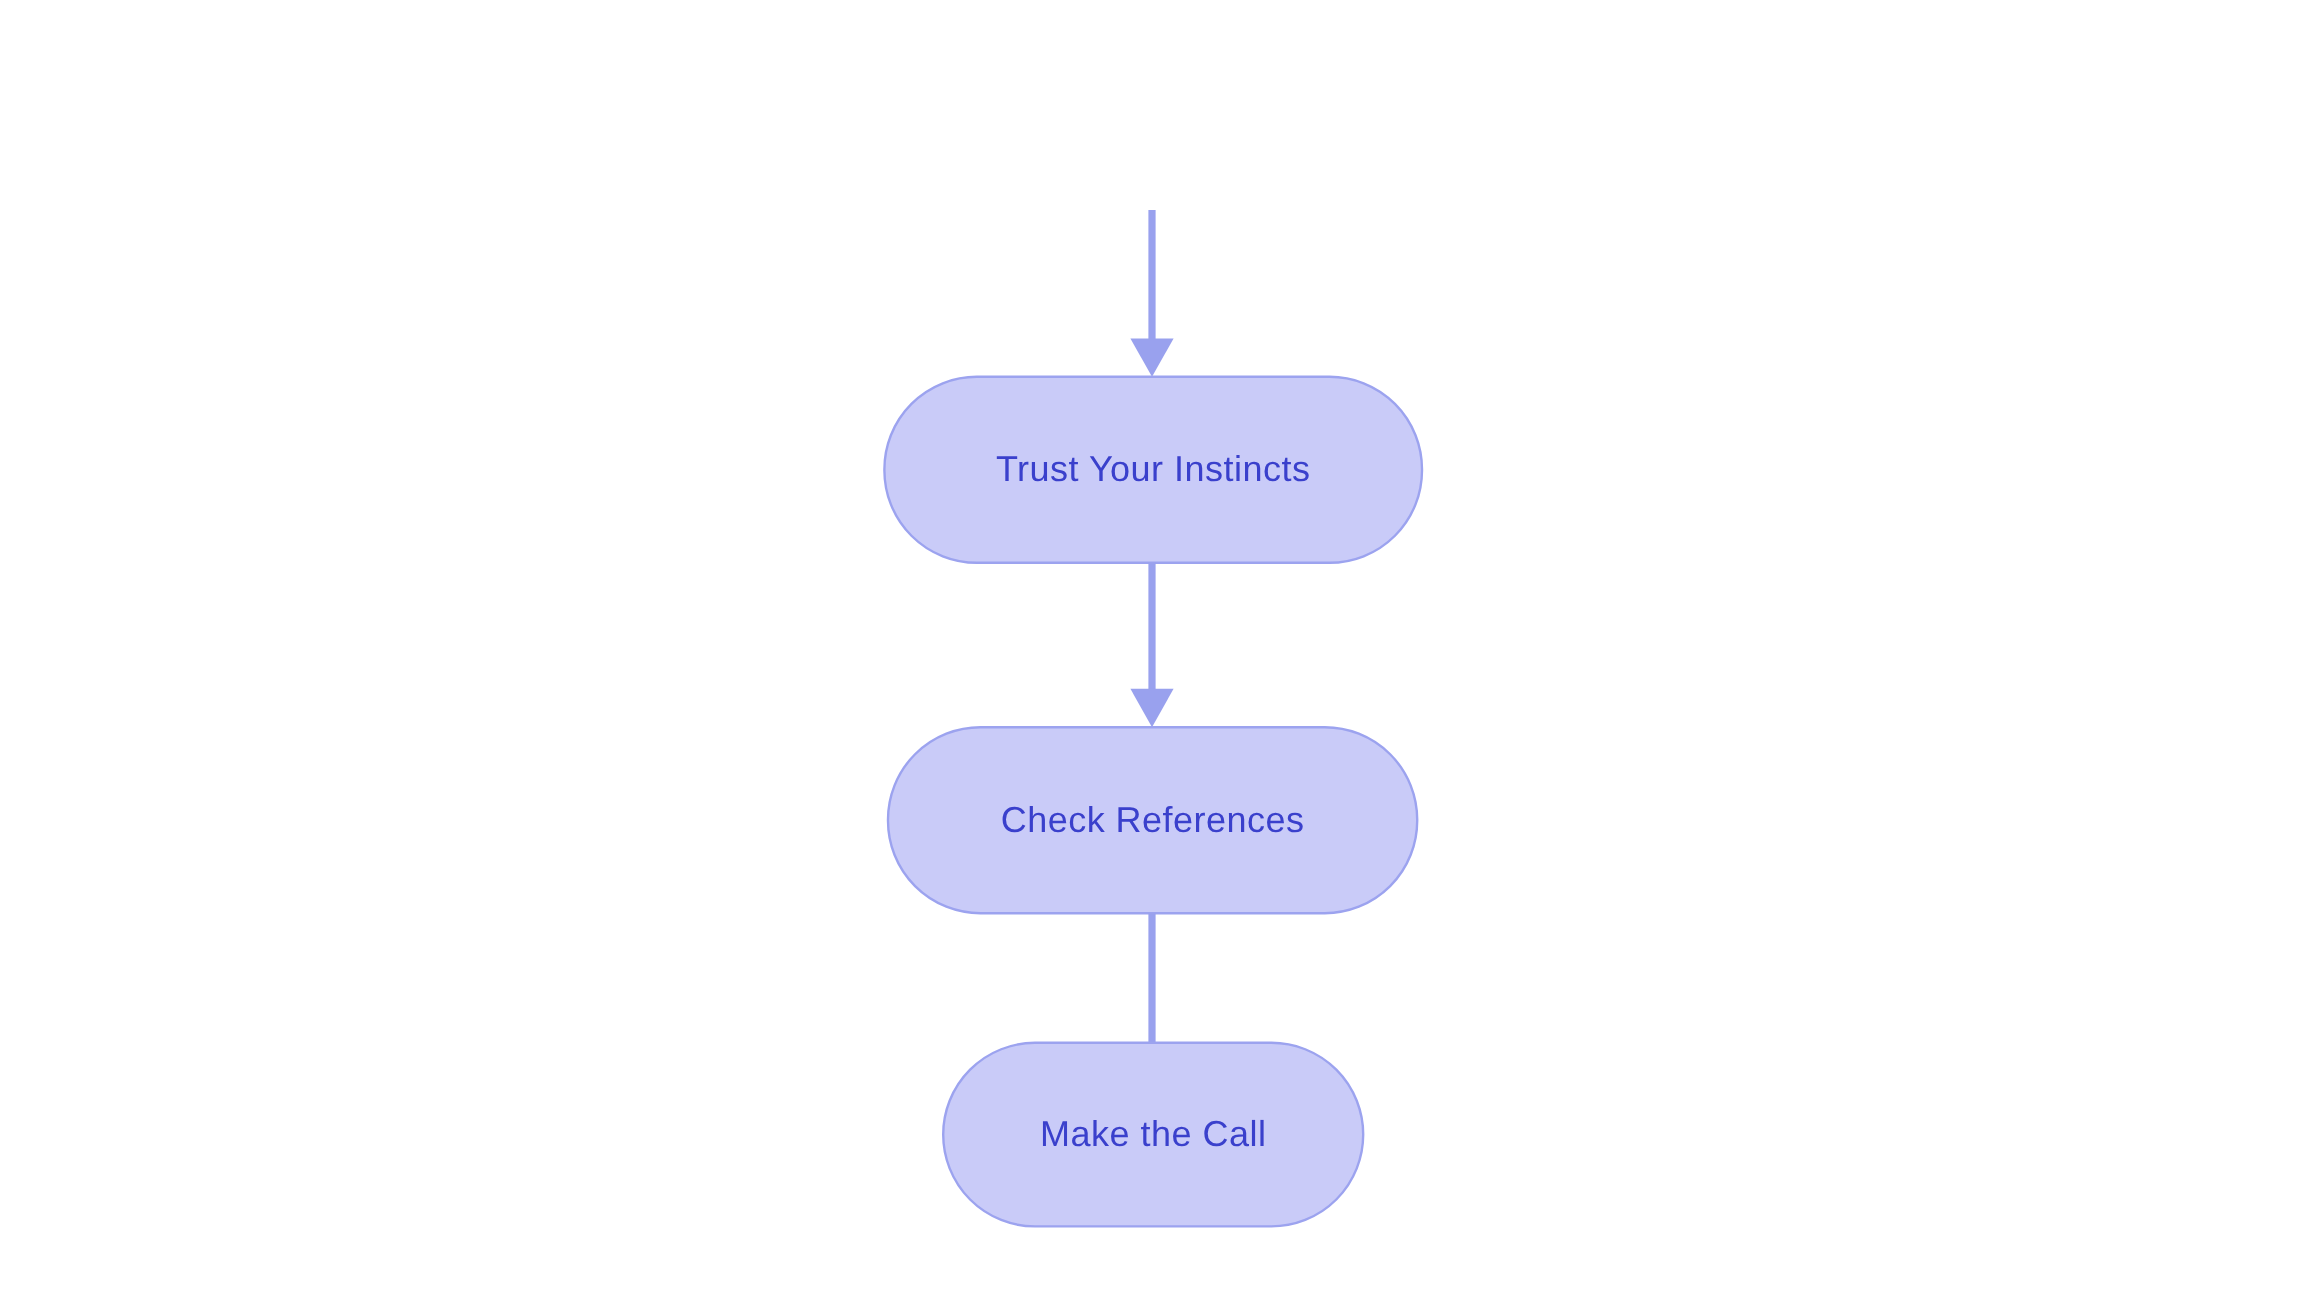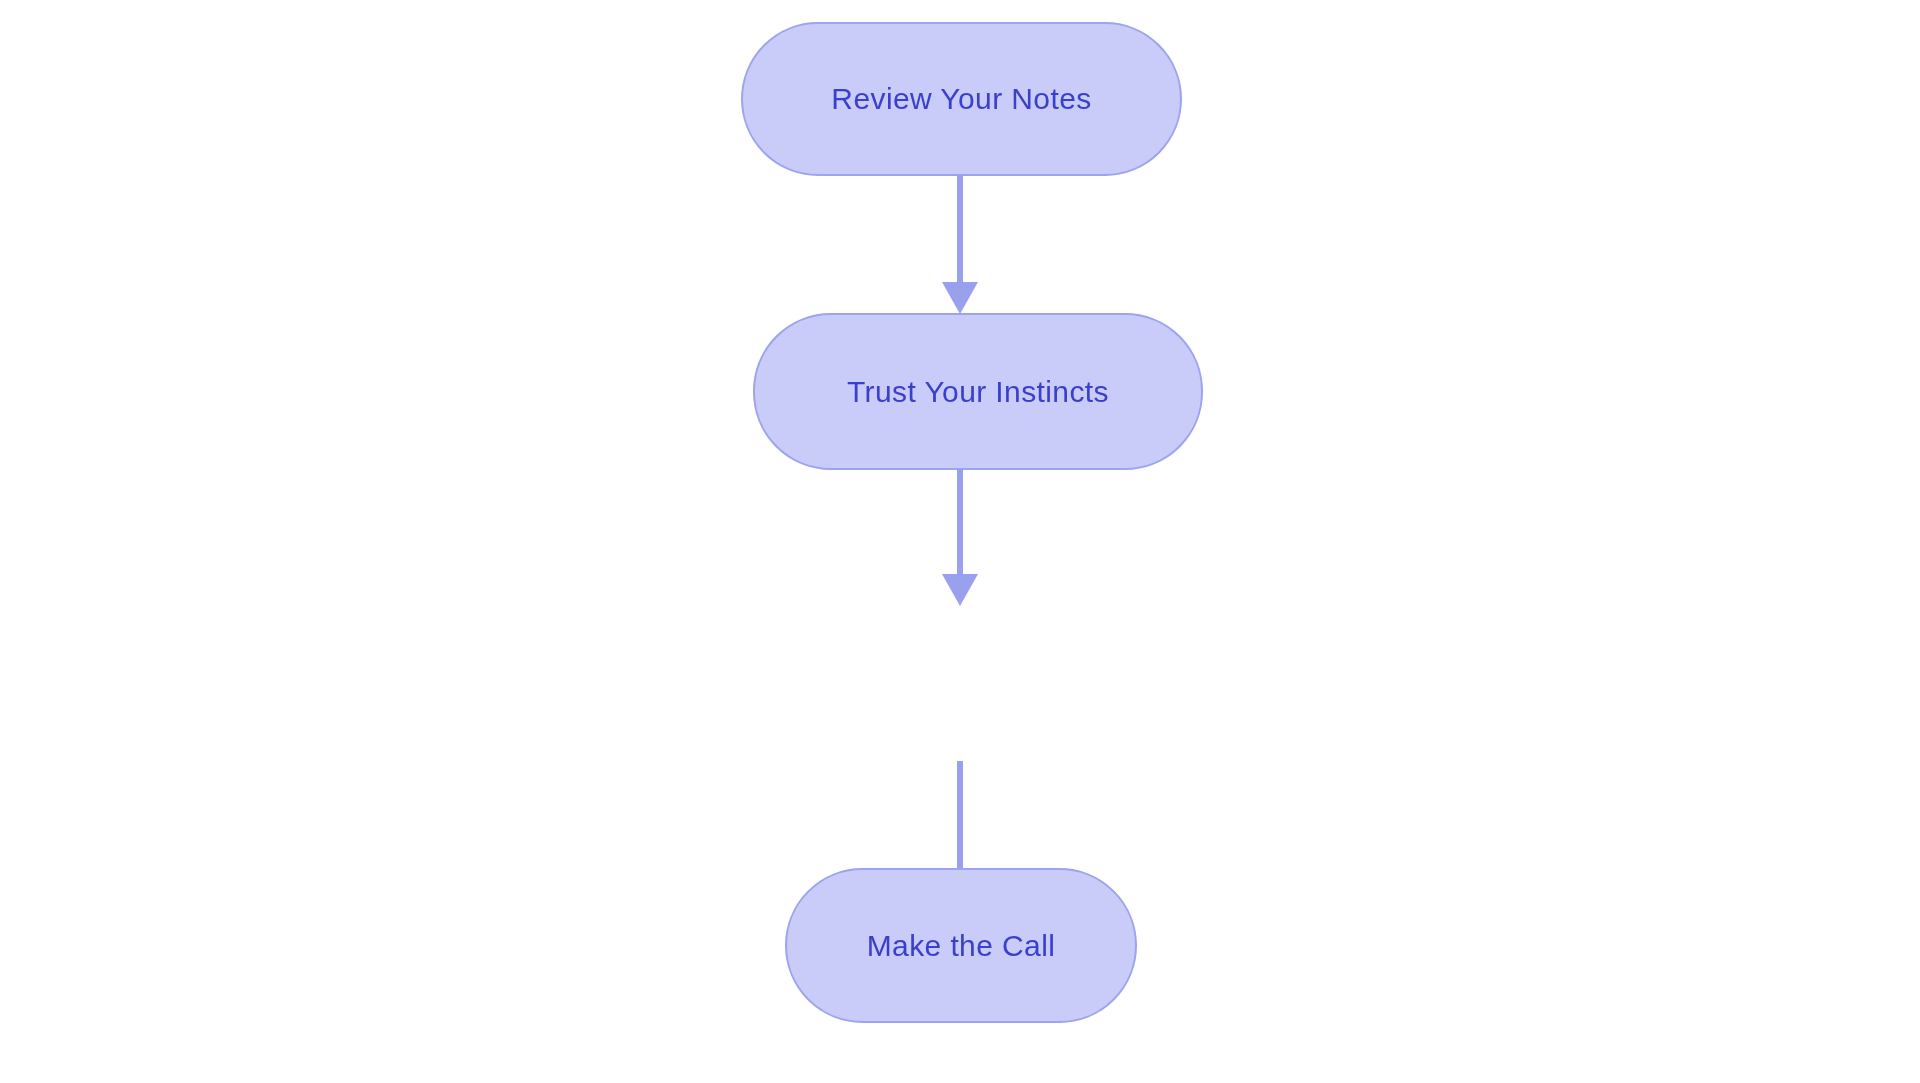--- a/index.html
+++ b/index.html
@@ -31,21 +31,21 @@
     background: var(--node-fill, #c9cbf8);
     border: 2px solid var(--node-border, #9ca3ef);
     border-radius: 78px;
     color: var(--node-text, #3a40cc);
     font-size: 30px;
     letter-spacing: 0.4px;
     text-align: center;
     white-space: nowrap;
   }
   #node-1 { left: 741px; top: 22px;  width: 441px; height: 154px; }
-  #node-2 { left: 753px; top: 313px; width: 450px; height: 157px; }
+  #node-2 { left: 736px; top: 313px; width: 450px; height: 157px; }
   #node-3 { left: 739px; top: 605px; width: 443px; height: 157px; }
   #node-4 { left: 785px; top: 868px; width: 352px; height: 155px; }
 
   .arrow {
     position: absolute;
     left: 942px;
     width: 36px;
   }
   #arrow-1 { top: 175px; height: 139px; }
   #arrow-2 { top: 469px; height: 137px; }
@@ -68,38 +68,38 @@
     border-left: 18px solid transparent;
     border-right: 18px solid transparent;
     border-top: 32px solid var(--arrow, #99a1ee);
   }
 </style>
 </head>
 <body>
 
 <div class="canvas">
 
-  <div class="node" id="node-1">
-    <span class="node-label">Review Your Notes</span>
-  </div>
 
   <div class="arrow" id="arrow-1">
     <div class="arrow-shaft"></div>
     <div class="arrow-head"></div>
   </div>
 
   <div class="node" id="node-2">
     <span class="node-label">Trust Your Instincts</span>
   </div>
 
   <div class="arrow" id="arrow-2">
     <div class="arrow-shaft"></div>
     <div class="arrow-head"></div>
   </div>
 
+  <div class="node" id="node-3">
+    <span class="node-label">Check References</span>
+  </div>
 
   <div class="arrow" id="arrow-3">
     <div class="arrow-shaft"></div>
     <div class="arrow-head"></div>
   </div>
 
   <div class="node" id="node-4">
     <span class="node-label">Make the Call</span>
   </div>
 

